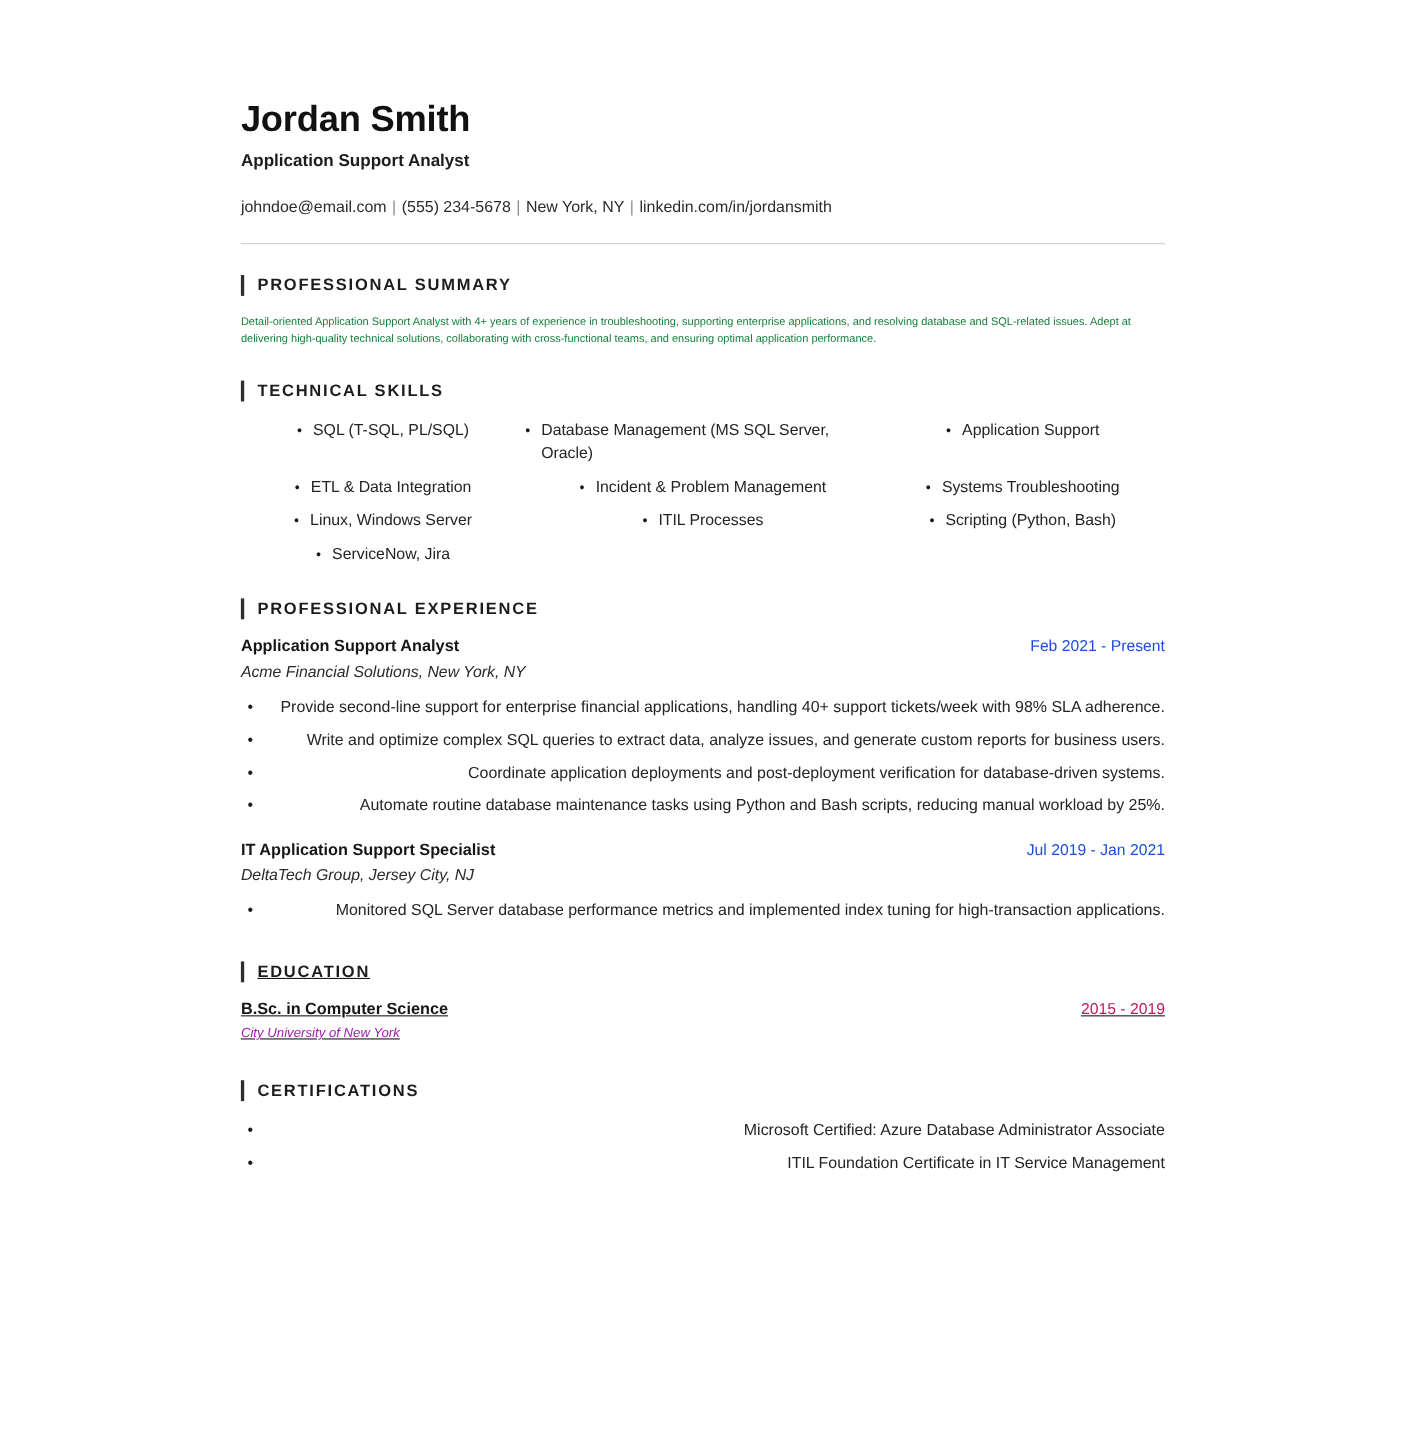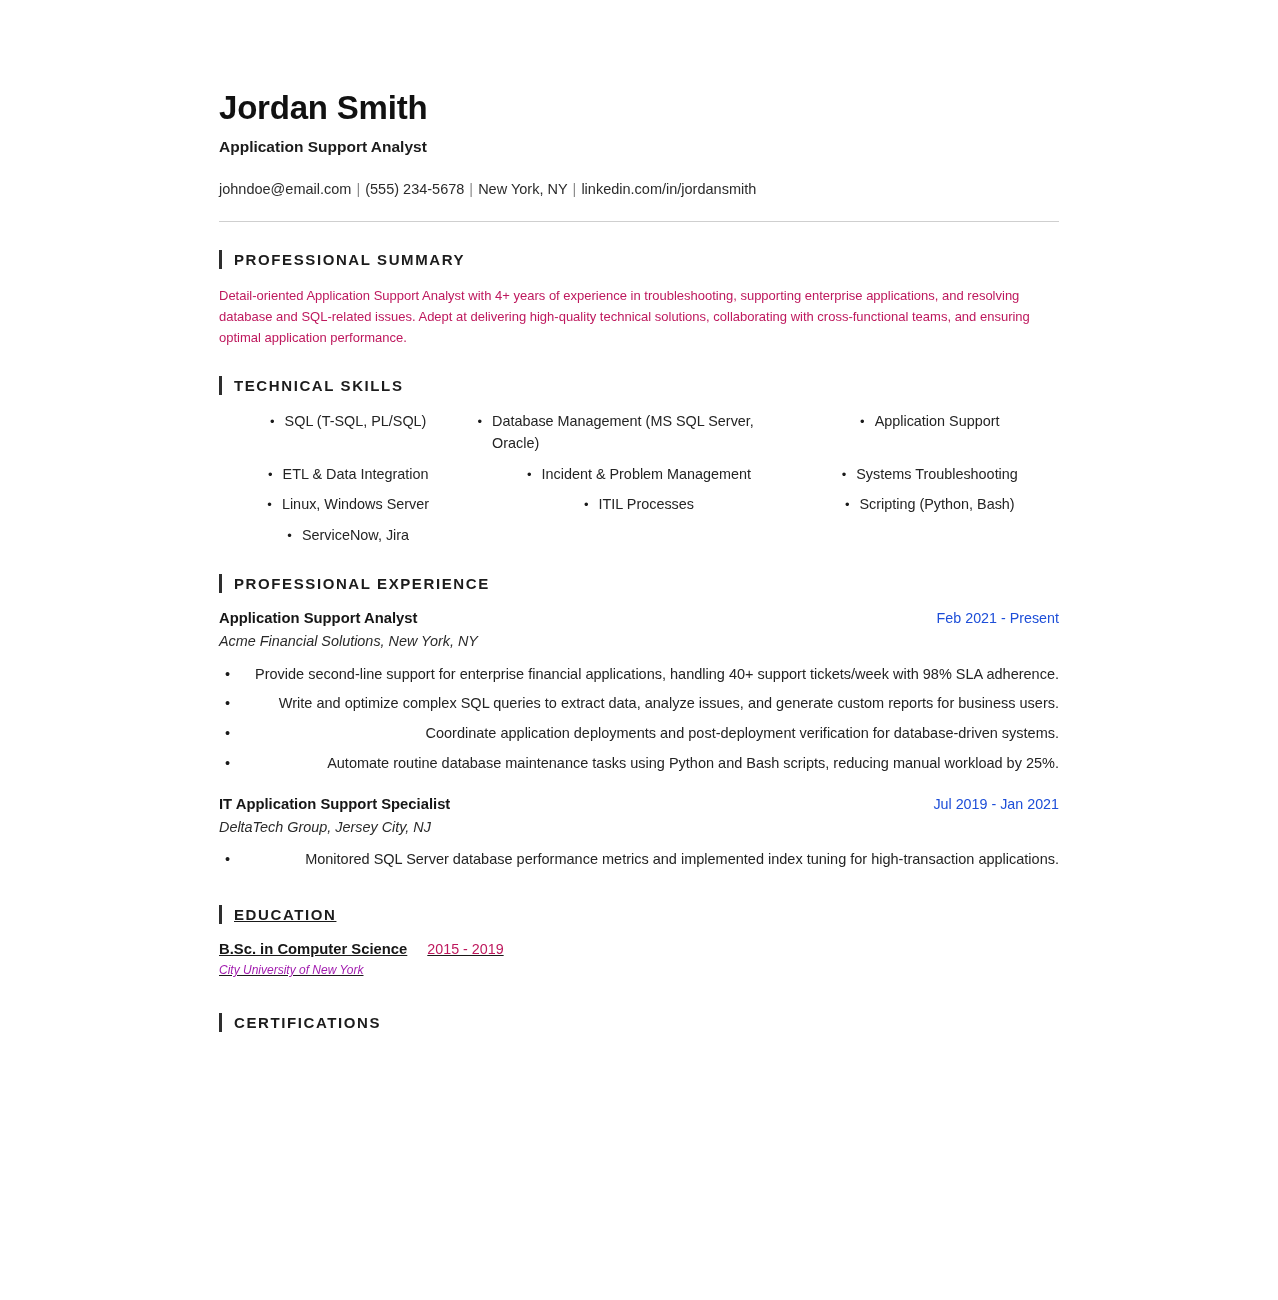--- a/index.html
+++ b/index.html
@@ -75,23 +75,23 @@
     font-size: 15px;
     font-weight: bold;
     letter-spacing: 1.6px;
     color: #1c1c1c;
     text-transform: uppercase;
     line-height: 1;
   }
 
   
   .summary {
-    font-size: 13px;
+    font-size: 10px;
     line-height: 1.62;
-    color: #be185d;
+    color: #15803d;
     margin: 0;
   }
 
   
   .skills-grid {
     display: grid;
     grid-template-columns: 1fr 1.25fr 1fr;
     row-gap: 9px;
   }
   .skill-cell {
@@ -158,20 +158,21 @@
     content: "\2022";
     position: absolute;
     left: 6px;
     top: 0;
     color: #1a1a1a;
   }
 
   
   .edu-head {
     display: flex;
+    justify-content: space-between;
     align-items: baseline;
   }
   .edu-degree {
     font-size: 14.8px;
     font-weight: bold;
     color: #161616;
     line-height: 1.35;
   }
   .edu-date {
     font-size: 14.3px;
@@ -307,15 +308,19 @@
           <div class="edu-school">City University of New York</div>
         </div>
       </div>
   </section>
 
   <section class="section section-certifications">
     <div class="section-heading">
       <span class="accent-bar"></span>
       <span class="section-title">CERTIFICATIONS</span>
     </div>
+    <ul class="bullets" id="certifications-list">
+        <li>Microsoft Certified: Azure Database Administrator Associate</li>
+        <li>ITIL Foundation Certificate in IT Service Management</li>
+      </ul>
   </section>
 
 </div>
 
 </body></html>

